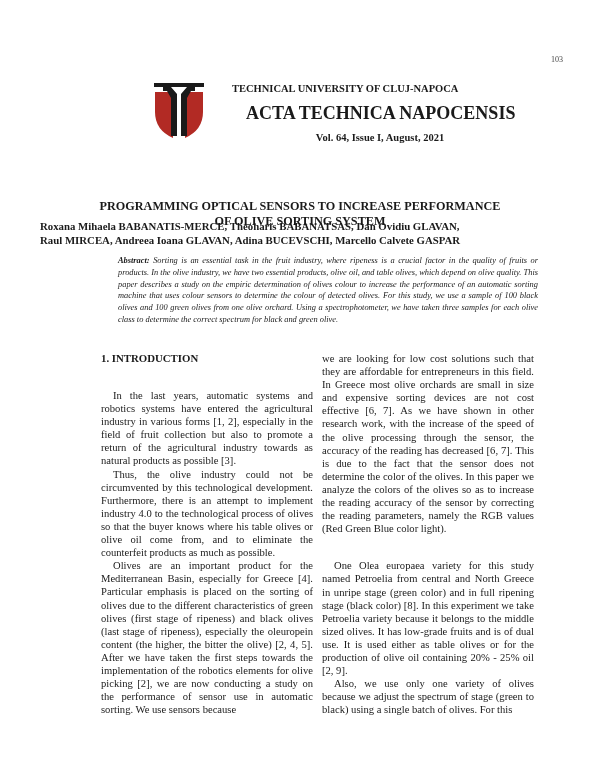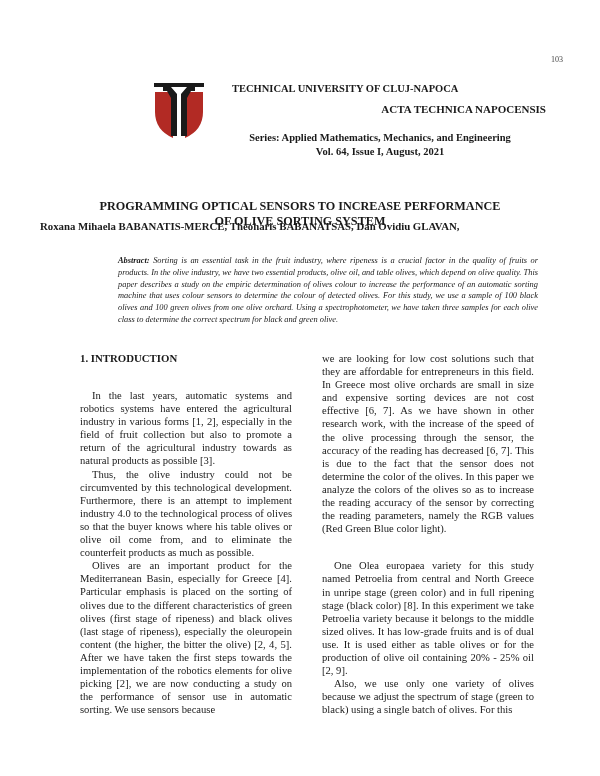--- a/index.html
+++ b/index.html
@@ -1,29 +1,29 @@
 <!DOCTYPE html>
 <html><head>
   <meta charset="utf-8">
   <style>
     html, body { margin: 0; padding: 0; background: #ffffff; }
     body { width: 600px; height: 776px; position: relative; overflow: hidden; font-family: "Liberation Serif", "DejaVu Serif", serif; color: #1a1a1a; }
     .page-num { position: absolute; top: 55px; left: 551px; font-size: 8px; color: #444; }
     .logo { position: absolute; left: 153px; top: 78px; width: 52px; height: 62px; }
     .header { position: absolute; left: 160px; width: 380px; text-align: center; }
     .univ { top: 83px; left: 232px; width: 240px; font-size: 10.5px; font-weight: bold; text-align: left; letter-spacing: 0; }
-    .journal { top: 103px; left: 246px; width: 300px; font-size: 11px; font-weight: bold; text-align: right; }
+    .journal { top: 103px; left: 246px; width: 300px; font-size: 18px; font-weight: bold; text-align: left; }
     .series { top: 131px; left: 220px; width: 320px; font-size: 10.5px; font-weight: bold; text-align: center; line-height: 14px; }
     .title { position: absolute; top: 180px; left: 60px; width: 480px; text-align: center; font-size: 12.2px; font-weight: bold; line-height: 15px; margin-top: 19px; }
     .authors { position: absolute; top: 219px; left: 40px; width: 520px; text-align: left; font-size: 10.8px; font-weight: bold; line-height: 14px; }
     .abstract { position: absolute; top: 255px; left: 118px; width: 420px; font-size: 8.4px; font-style: italic; line-height: 11.8px; text-align: justify; }
     .abstract b { font-style: italic; }
     .keywords { margin-top: 0; }
     .col { position: absolute; top: 352px; width: 212px; font-size: 10.6px; line-height: 13.1px; text-align: justify; }
-    .col.left { left: 80px; }
+    .col.left { left: 101px; }
     .col.right { left: 322px; top: 352px; }
     .col h2 { font-size: 10.8px; font-weight: bold; margin: 0 0 13px 0; line-height: 13px; }
     .col p { margin: 0; text-indent: 12px; }
     .col .gap { height: 13px; }
     .col .gap-sm { height: 11px; }
   </style>
 </head>
 <body>
 
 <div class="page-num">103</div>
@@ -32,31 +32,31 @@
   <path d="M2 10 L2 34 Q2 52 20 60 L20 22 L16 14 L2 14 Z" fill="#b22a24"></path>
   <path d="M50 10 L50 34 Q50 52 32 60 L32 22 L36 14 L50 14 Z" fill="#b22a24"></path>
   <rect x="1" y="5" width="50" height="4" fill="#1a1a1a"></rect>
   <path d="M10 9 L18 9 L24 16 L24 58 L18 58 L18 20 L14 13 L10 13 Z" fill="#1a1a1a"></path>
   <path d="M42 9 L34 9 L28 16 L28 58 L34 58 L34 20 L38 13 L42 13 Z" fill="#1a1a1a"></path>
 </svg>
 
 <div class="header univ">TECHNICAL UNIVERSITY OF CLUJ-NAPOCA</div>
 <div class="header journal">ACTA TECHNICA NAPOCENSIS</div>
 <div class="header series">
-  <div>Series: Applied Mathematics, Mechanics, and Engineering</div>
   <div>Vol. 64, Issue I, August, 2021</div>
 </div>
 
 <div class="title">
   <div>PROGRAMMING OPTICAL SENSORS TO INCREASE PERFORMANCE</div>
   <div>OF OLIVE SORTING SYSTEM</div>
 </div>
 
 <div class="authors">
   <div>Roxana Mihaela BABANATIS-MERCE, Theoharis BABANATSAS, Dan Ovidiu GLAVAN,</div>
+  <div>Raul MIRCEA, Andreea Ioana GLAVAN, Adina BUCEVSCHI, Marcello Calvete GASPAR</div>
 </div>
 
 <div class="abstract">
   <div><b>Abstract:</b><span> Sorting is an essential task in the fruit industry, where ripeness is a crucial factor in the quality of fruits or products. In the olive industry, we have two essential products, olive oil, and table olives, which depend on olive quality. This paper describes a study on the empiric determination of olives colour to increase the performance of an automatic sorting machine that uses colour sensors to determine the colour of detected olives. For this study, we use a sample of 100 black olives and 100 green olives from one olive orchard. Using a spectrophotometer, we have taken three samples for each olive class to determine the correct spectrum for black and green olive.</span></div>
 </div>
 
 <div class="col left">
   <h2>1. INTRODUCTION</h2>
   <div class="gap-sm"></div>
   <p>In the last years, automatic systems and robotics systems have entered the agricultural industry in various forms [1, 2], especially in the field of fruit collection but also to promote a return of the agricultural industry towards as natural products as possible [3].</p>

